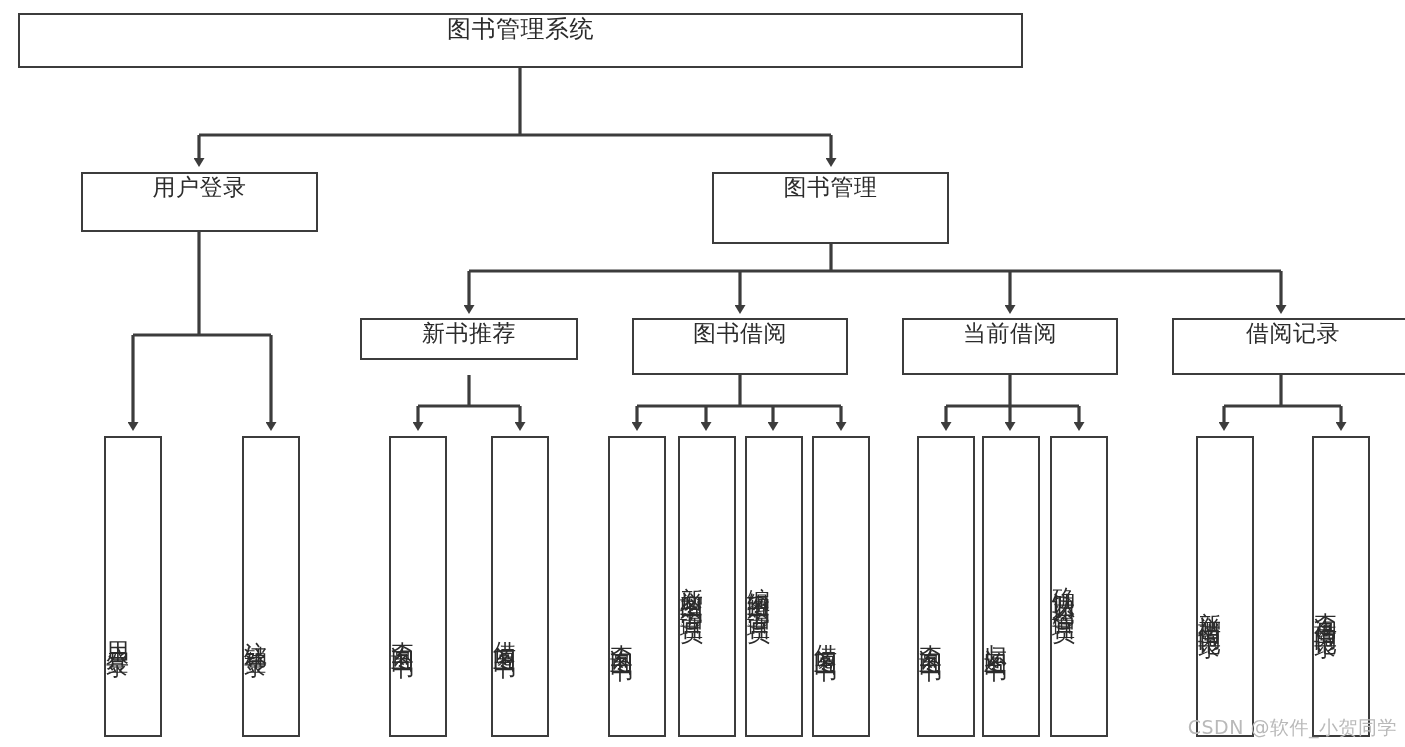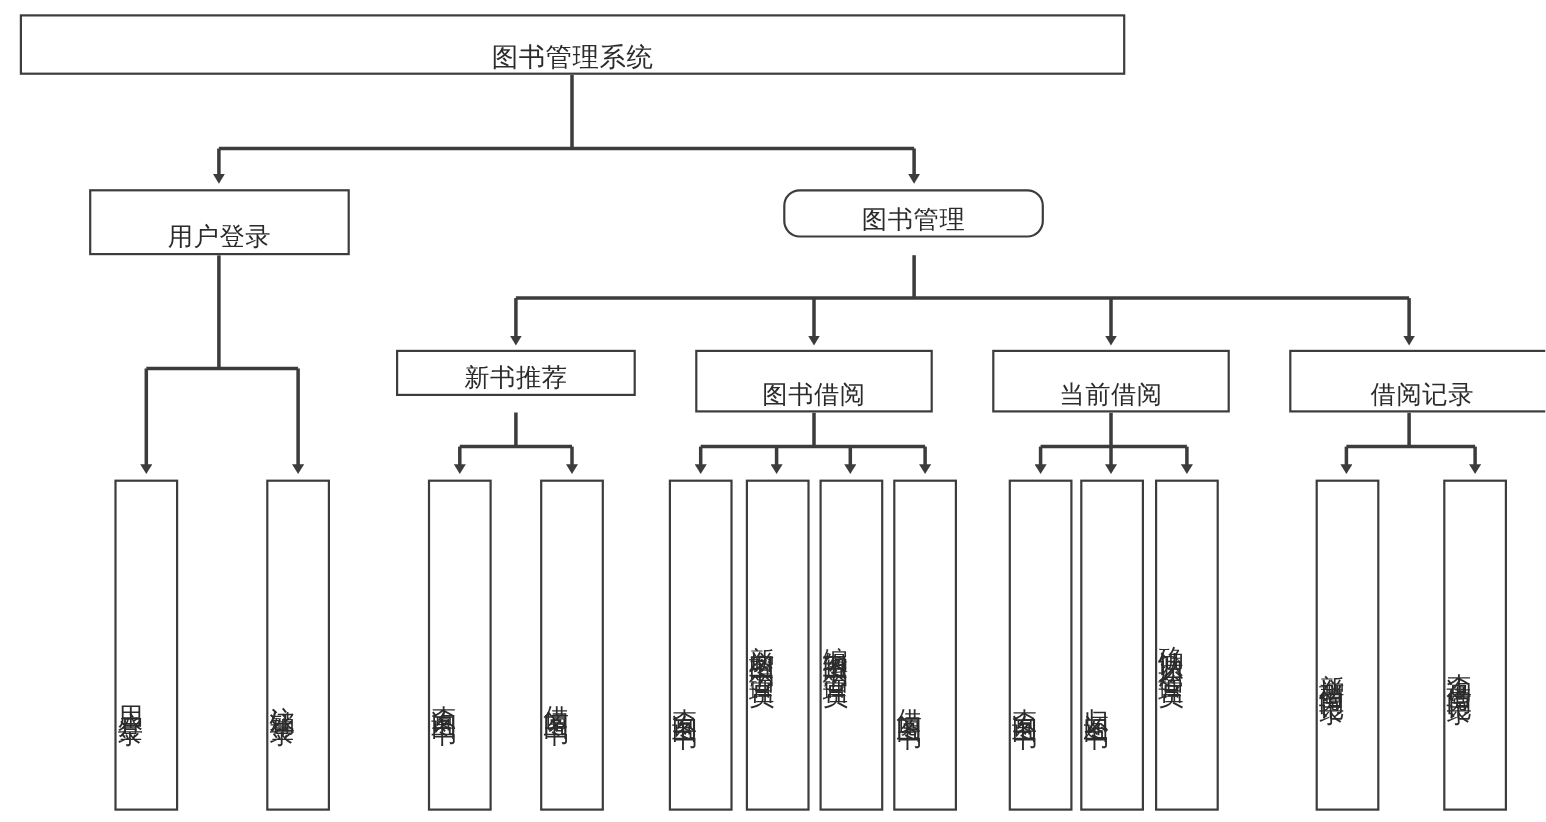--- a/index.html
+++ b/index.html
@@ -23,21 +23,21 @@
     top: 0;
     width: 1405px;
     height: 747px;
   }
   .node {
     position: absolute;
     box-sizing: border-box;
     border: 2.5px solid #3c3c3c;
     background: #ffffff;
     display: flex;
-    align-items: flex-end;
+    align-items: flex-start;
     justify-content: center;
     color: #2b2b2b;
   }
   .node .label {
     line-height: 1.18;
     letter-spacing: 0.5px;
     white-space: nowrap;
   }
   .node.horizontal .label {
     font-size: 23px;
@@ -132,21 +132,21 @@
     </g>
   </svg>
 
   <div class="node root horizontal" style="left:18px; top:13px; width:1005px; height:55px;">
     <span class="label">图书管理系统</span>
   </div>
 
   <div class="node horizontal" style="left:81px; top:172px; width:237px; height:60px;">
     <span class="label">用户登录</span>
   </div>
-  <div class="node horizontal" style="left:712px; top:172px; width:237px; height:44px;border-radius:15px;">
+  <div class="node horizontal" style="left:712px; top:172px; width:237px; height:72px;">
     <span class="label">图书管理</span>
   </div>
 
   <div class="node horizontal" style="left:360px; top:318px; width:218px; height:42px;">
     <span class="label">新书推荐</span>
   </div>
   <div class="node horizontal" style="left:632px; top:318px; width:216px; height:57px;">
     <span class="label">图书借阅</span>
   </div>
   <div class="node horizontal" style="left:902px; top:318px; width:216px; height:57px;">
@@ -193,14 +193,15 @@
     <span class="label">确认归还（管理员）</span>
   </div>
 
   <div class="node vertical" style="left:1196px; top:436px; width:58px; height:301px;">
     <span class="label" style="margin-top:38px;">新增借阅记录</span>
   </div>
   <div class="node vertical" style="left:1312px; top:436px; width:58px; height:301px;">
     <span class="label" style="margin-top:38px;">查询借阅记录</span>
   </div>
 
+  <div class="watermark">CSDN @软件_小贺同学</div>
 
 </div>
 
 </body></html>

